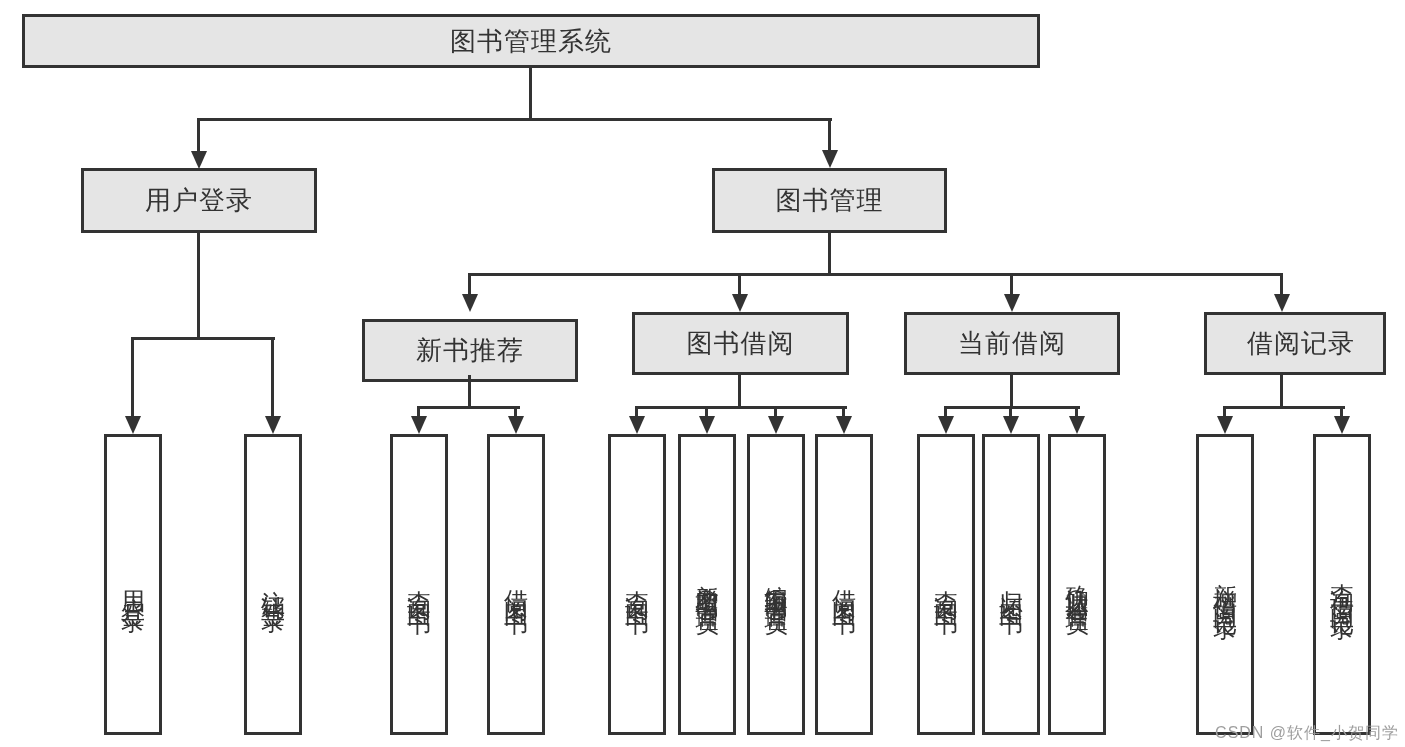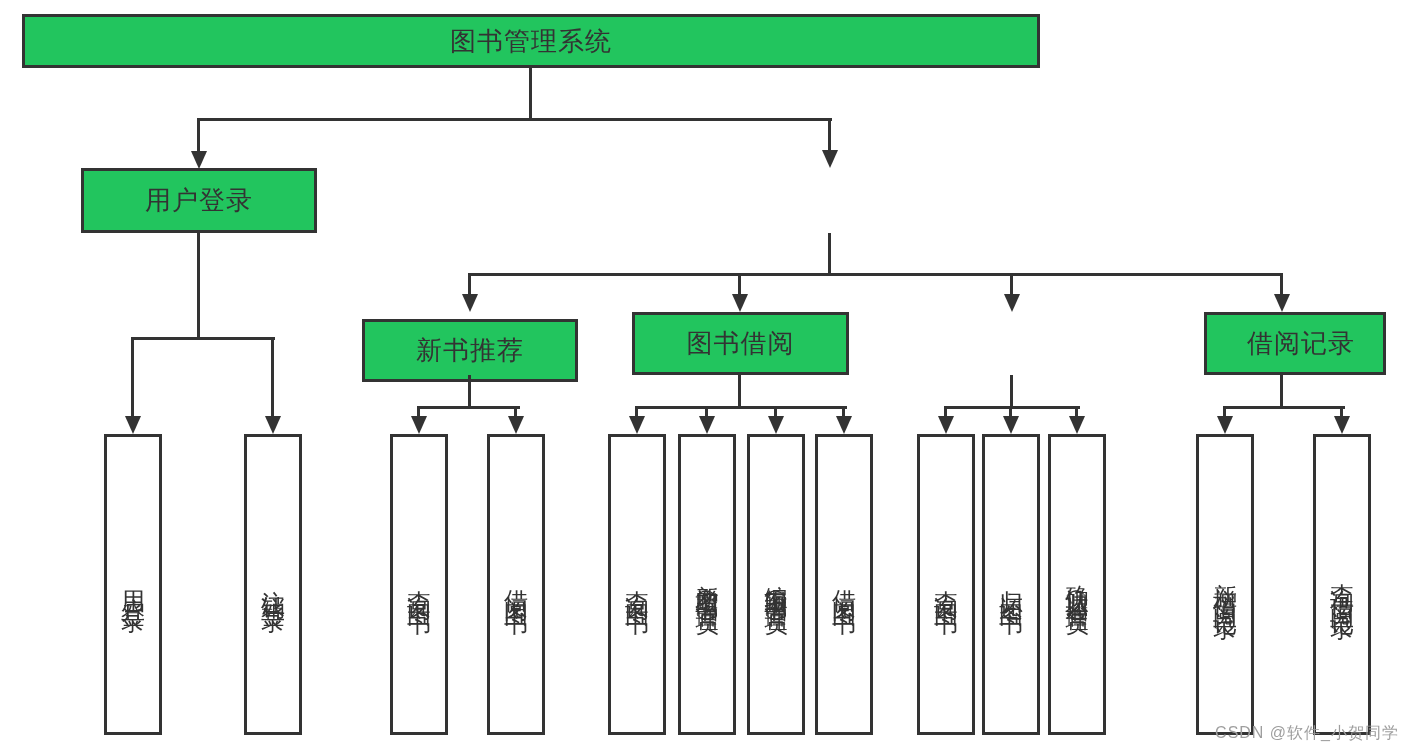--- a/index.html
+++ b/index.html
@@ -6,21 +6,21 @@
     --line:#333333;
     --text:#333333;
     --wm:#9e9e9e;
     --bg:#ffffff;
   }
   html,body{margin:0;padding:0;background:#fff;font-family:"Liberation Sans",sans-serif;}
   .stage{position:relative;width:1405px;height:747px;background:var(--bg);overflow:hidden;}
 
   
   .node{
-    position:absolute;box-sizing:border-box;background:#22c55e;
+    position:absolute;box-sizing:border-box;background:#e5e5e5;
     border:3px solid var(--line);
     display:flex;align-items:center;justify-content:center;
     color:var(--text);font-size:26px;letter-spacing:1px;
   }
   
   .leaf{
     position:absolute;box-sizing:border-box;background:#fff;
     border:3px solid var(--line);
     top:434px;width:58px;height:301px;
     display:flex;align-items:center;justify-content:center;
@@ -53,26 +53,32 @@
 
 <div class="stage">
 
   <div class="node" style="left:22px;top:14px;width:1018px;height:54px;">
     <span>图书管理系统</span>
   </div>
 
   <div class="node" style="left:81px;top:168px;width:236px;height:65px;">
     <span>用户登录</span>
   </div>
+  <div class="node" style="left:712px;top:168px;width:235px;height:65px;">
+    <span>图书管理</span>
+  </div>
 
   <div class="node" style="left:362px;top:312px;width:216px;height:63px;margin-top:7px;">
     <span>新书推荐</span>
   </div>
   <div class="node" style="left:632px;top:312px;width:217px;height:63px;justify-content:center;">
     <span>图书借阅</span>
+  </div>
+  <div class="node" style="left:904px;top:312px;width:216px;height:63px;">
+    <span>当前借阅</span>
   </div>
   <div class="node" style="left:1204px;top:312px;width:182px;height:63px;padding-left:12px;">
     <span>借阅记录</span>
   </div>
 
   <div class="leaf" style="left:104px;">
     <span class="vtext">用户登录</span>
   </div>
   <div class="leaf" style="left:244px;">
     <span class="vtext">注销登录</span>

